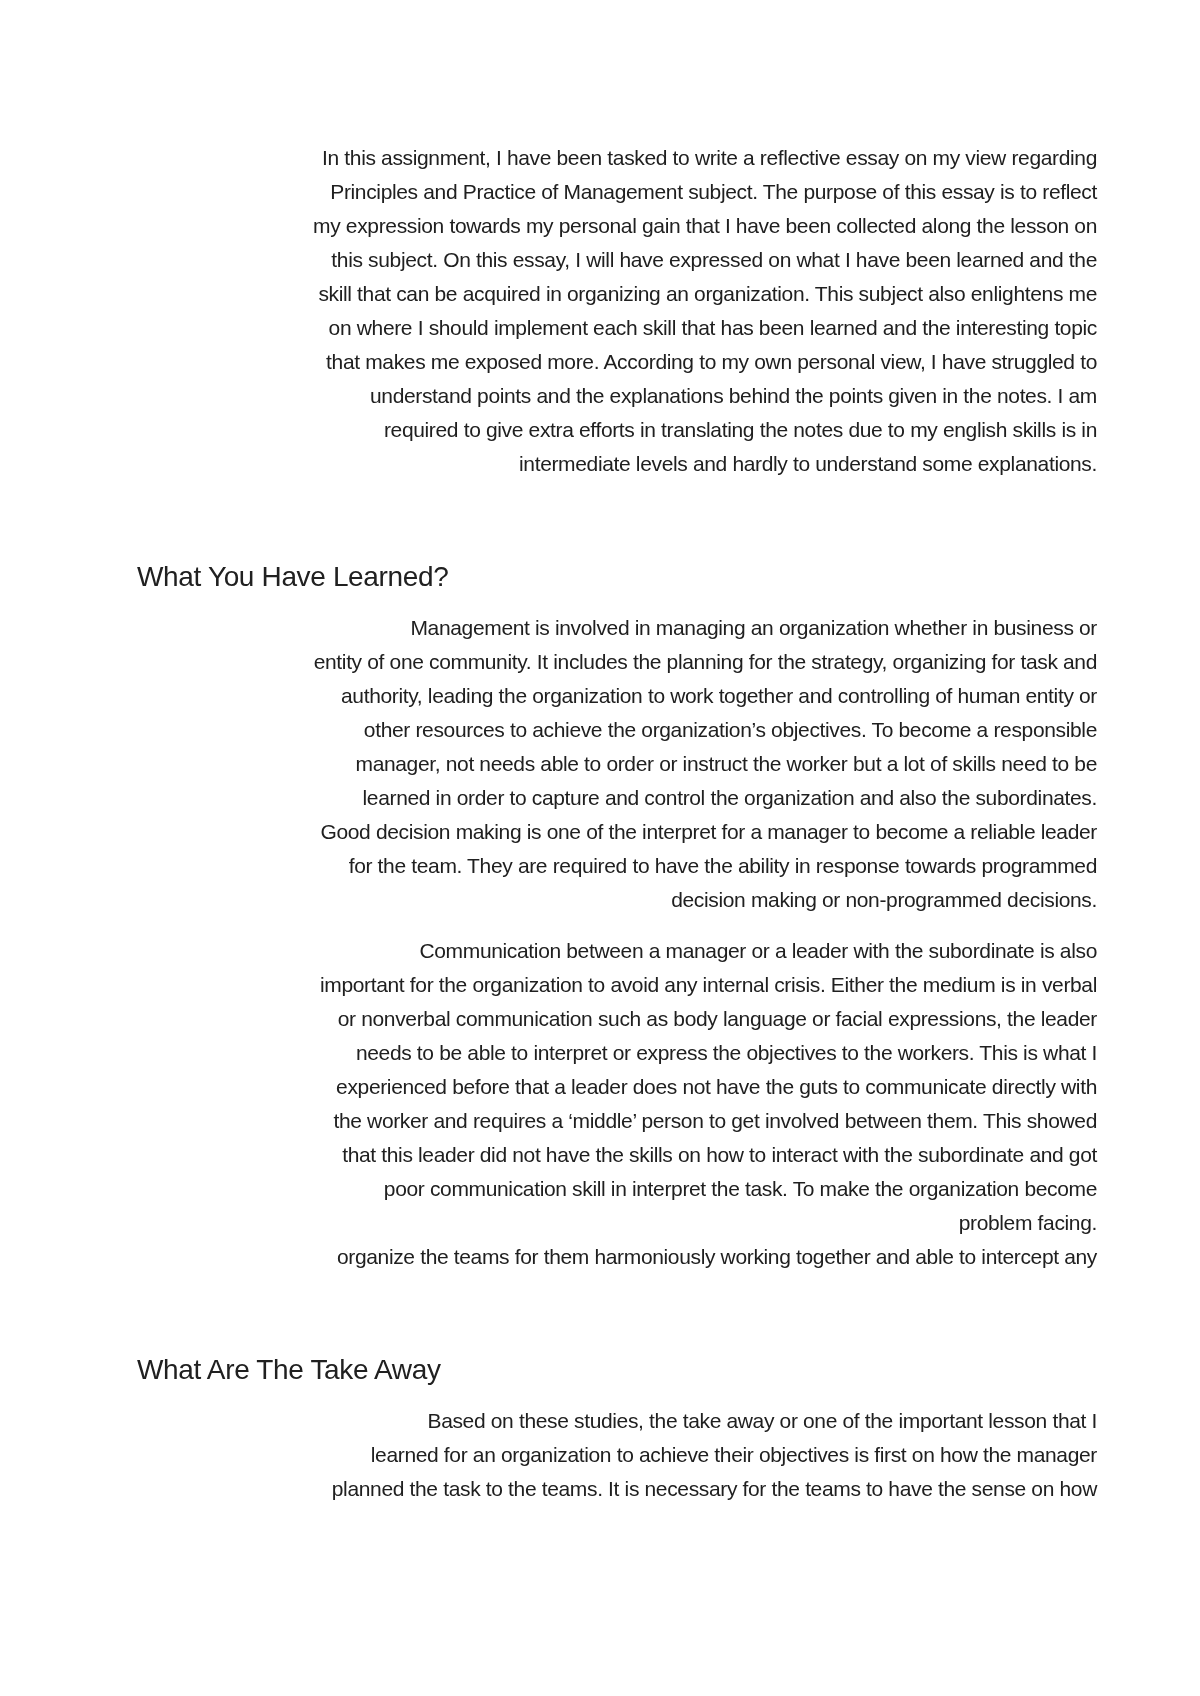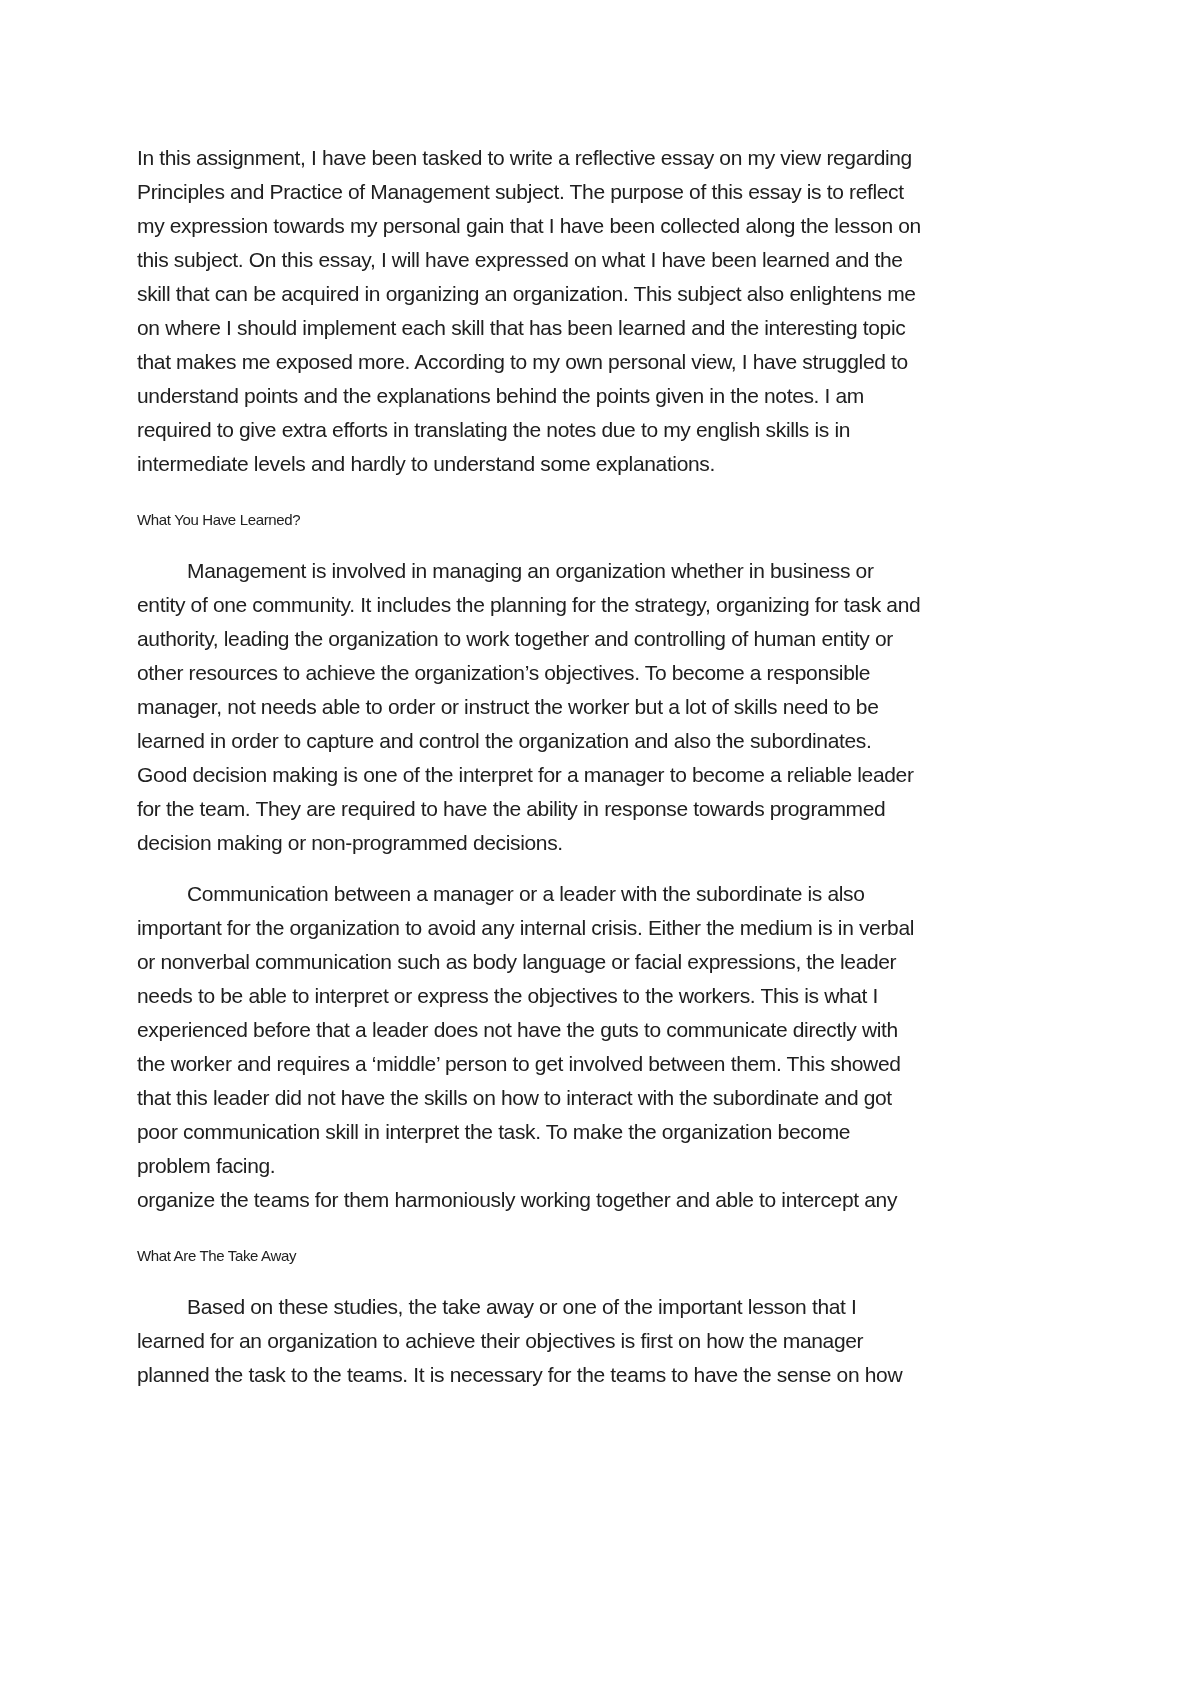--- a/index.html
+++ b/index.html
@@ -29,28 +29,29 @@
     font-family: "Liberation Sans", sans-serif;
     font-size: 21px;
     line-height: 34px;
     letter-spacing: -0.35px;
     color: #202020;
   }
   .paragraph {
     margin: 0 0 17px 0;
   }
   .heading {
-    margin: 22px 0 17px 0;
+    margin: 79px 0 17px 0;
     font-weight: normal;
-    font-size: 15px;
+    font-size: 28px;
     line-height: 34px;
   }
   .line {
     white-space: nowrap;
     height: 34px;
+    text-align: right;
   }
   .line-indent {
     padding-left: 50px;
   }
 </style>
 </head>
 <body>
 
 <div class="page">
   <div class="content" style="color: rgb(32, 32, 32);">

